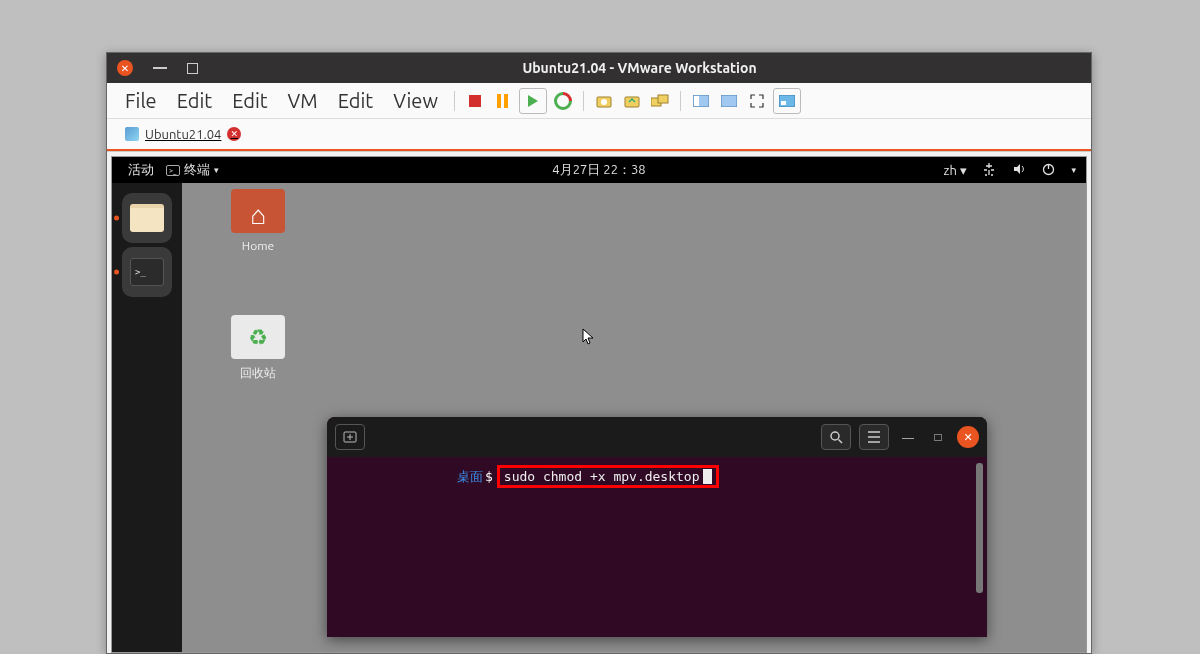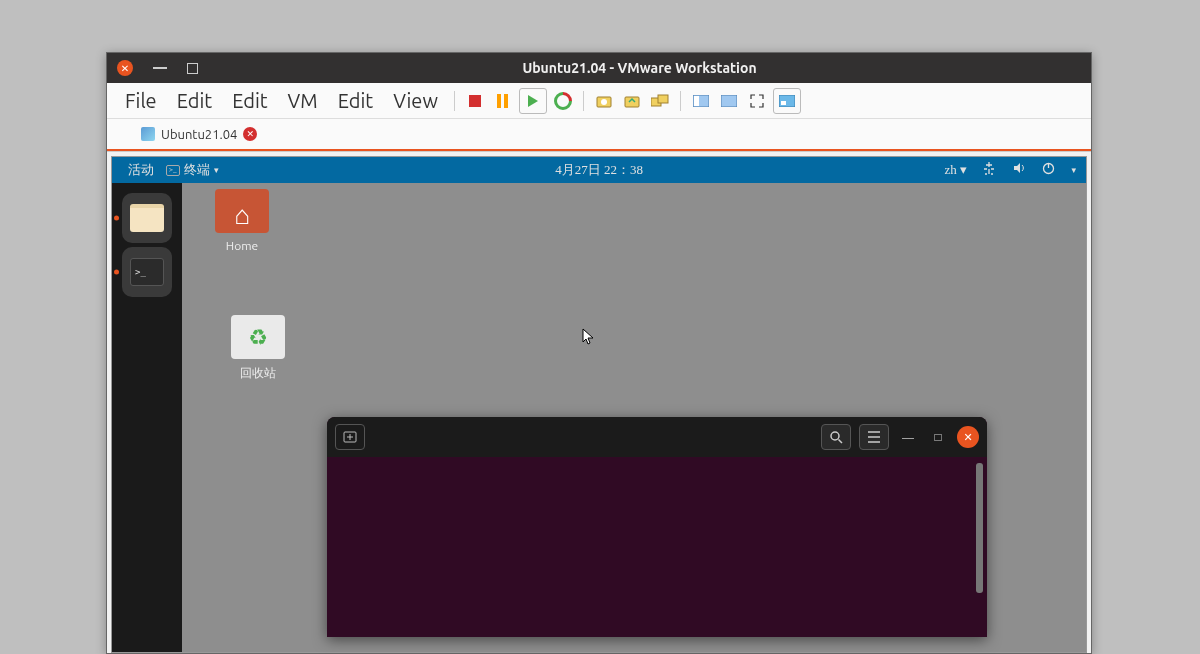--- a/index.html
+++ b/index.html
@@ -15,29 +15,29 @@
   .menubar { height: 36px; background: #fafafa; border-bottom: 1px solid #ddd; display: flex; align-items: center; padding: 0 8px; gap: 0; }
   .menu-item { padding: 4px 10px; font-size: 20px; color: #333; cursor: pointer; }
   .toolbar-sep { width: 1px; height: 20px; background: #ccc; margin: 0 6px; }
   .tool-btn { width: 24px; height: 22px; display: flex; align-items: center; justify-content: center; cursor: pointer; margin: 0 2px; }
   .tool-btn.bordered { border: 1px solid #bbb; border-radius: 3px; width: 28px; height: 26px; }
   .play-icon { width: 0; height: 0; border-left: 10px solid #4caf50; border-top: 6px solid transparent; border-bottom: 6px solid transparent; }
   .stop-icon { width: 12px; height: 12px; background: #d32f2f; }
   .pause-icon { display: flex; gap: 3px; }
   .pause-icon span { width: 4px; height: 14px; background: #ffa000; }
   
-  .tabbar { height: 32px; background: #fafafa; border-bottom: 2px solid #e95420; display: flex; align-items: flex-end; padding-left: 24px; }
+  .tabbar { height: 32px; background: #fafafa; border-bottom: 2px solid #e95420; display: flex; align-items: flex-end; padding-left: 8px; text-decoration: underline; }
   .vm-tab { height: 30px; display: flex; align-items: center; gap: 6px; padding: 0 10px; font-size: 13px; color: #333; }
   .vm-tab-icon { width: 14px; height: 14px; background: linear-gradient(135deg,#5b9bd5,#8ed6f0); border-radius: 2px; }
   .tab-close { width: 14px; height: 14px; border-radius: 50%; background: #d32f2f; display: flex; align-items: center; justify-content: center; color: #fff; font-size: 9px; cursor: pointer; }
 
   .guest-area { position: relative; height: calc(100% - 98px); background: #f2f2f2; border-top: 1px solid #ccc; }
   .guest-frame { position: absolute; left: 4px; top: 4px; right: 4px; bottom: 0; border: 1px solid #999; background: #999; }
   
-  .gnome-topbar { height: 26px; background: #0369a1; display: flex; align-items: center; color: #e0e0e0; font-size: 13px; padding: 0 10px; font-family: Liberation Serif, serif; }
+  .gnome-topbar { height: 26px; background: #000000; display: flex; align-items: center; color: #e0e0e0; font-size: 13px; padding: 0 10px; }
   .activities { padding: 0 6px; cursor: pointer; }
   .term-menu { display: flex; align-items: center; gap: 4px; padding: 0 6px; cursor: pointer; }
   .term-menu-icon { width: 14px; height: 11px; border: 1px solid #aaa; border-radius: 2px; display: flex; align-items: center; padding-left: 2px; font-size: 7px; }
   .clock { flex: 0; margin: 0 auto; position: absolute; left: 50%; transform: translateX(-50%); }
   .sys-right { margin-left: auto; display: flex; align-items: center; gap: 16px; }
   .sys-right span { cursor: pointer; text-align: center; }
   
   .gnome-body { position: relative; height: calc(100% - 26px); background: #8e8e8e; }
   .dock { position: absolute; left: 0; top: 0; width: 70px; height: 100%; background: #1a1a1a; padding-top: 6px; }
   .dock-item { width: 50px; height: 50px; margin: 4px auto; border-radius: 10px; display: flex; align-items: center; justify-content: center; position: relative; }
@@ -202,21 +202,21 @@
             <div class="dock-indicator"></div>
             <div class="files-icon"></div>
           </div>
           <div class="dock-item light">
             <div class="dock-indicator"></div>
             <div class="term-icon">&gt;_</div>
           </div>
         </div>
 
         <div class="desktop">
-          <div class="desktop-icon" style="left:20px;top:6px">
+          <div class="desktop-icon" style="left:36px;top:6px">
             <div class="folder">
                 <div class="house-glyph"></div>
               </div>
             <span>Home</span>
           </div>
           <div class="desktop-icon" style="left:36px;top:132px">
             <div class="folder trash">
                 <span class="recycle-glyph">♻</span>
               </div>
             <span>回收站</span>
@@ -240,20 +240,28 @@
               <div class="term-hbtn">
                 <svg width="14" height="12" viewBox="0 0 14 12">
                     <path d="M1 1h12M1 6h12M1 11h12" stroke="#ccc" stroke-width="1.5"></path>
                   </svg>
               </div>
               <div class="term-winbtn">—</div>
               <div class="term-winbtn">□</div>
               <div class="term-close">✕</div>
             </div>
             <div class="term-content">
+              <div class="term-line" style="padding-left:120px">
+                <span class="prompt-path">桌面</span>
+                  <span class="prompt-dollar">$</span>
+                <span class="cmd-box">
+                  <span>sudo chmod +x  mpv.desktop</span>
+                  <span class="cursor-block"></span>
+                </span>
+              </div>
               <div class="term-scroll"></div>
             </div>
           </div>
 
         </div>
       </div>
     </div>
   </div>
 </div>
 

